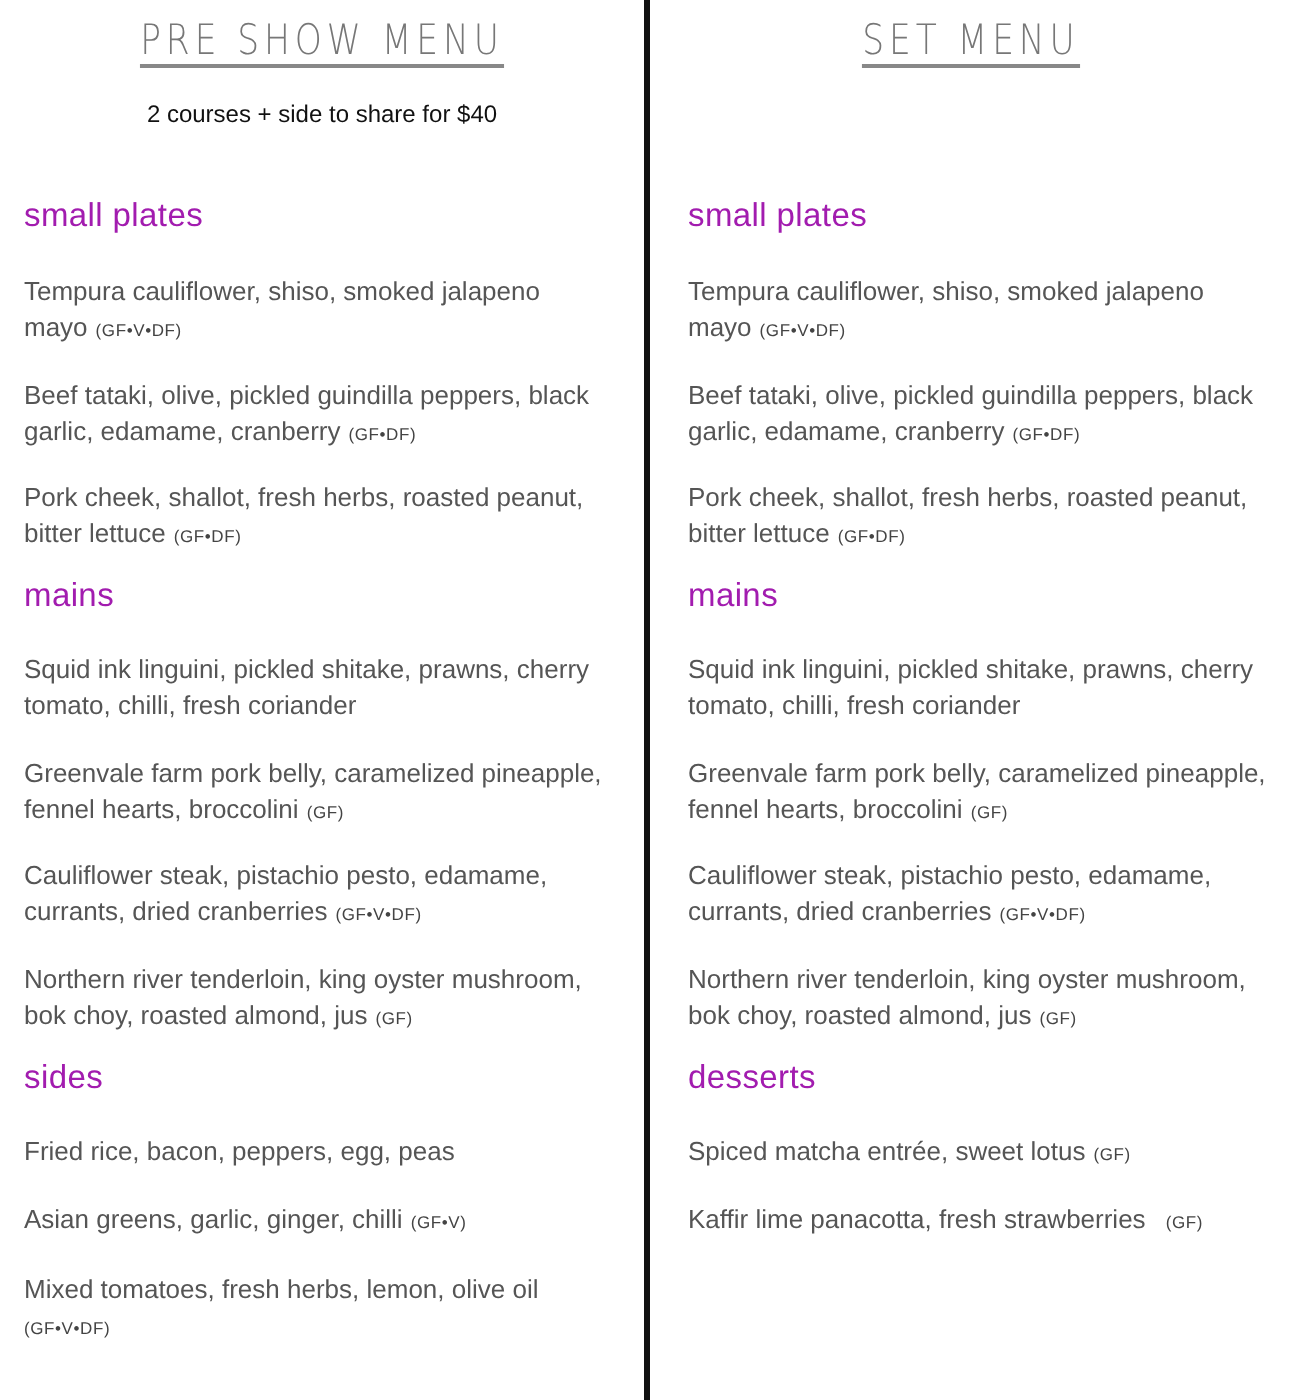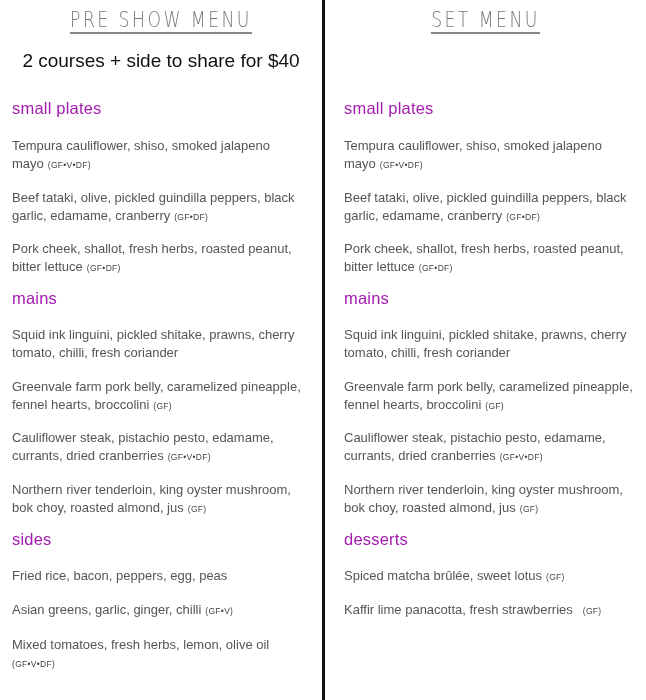--- a/index.html
+++ b/index.html
@@ -19,21 +19,21 @@
     position: absolute; top: 8px; left: 0; right: 0; text-align: center;
     font-family: "DejaVu Sans", sans-serif; font-weight: 200;
     font-size: 21px; letter-spacing: 3px; color: #777;
     transform: scaleX(0.82);
   }
   .title span {
     display: inline-block; border-bottom: 2px solid #888; padding-bottom: 0px; line-height: 24px;
   }
   .subtitle {
     position: absolute; top: 50px; left: 0; right: 0; text-align: center;
-    font-size: 19px; color: #111;
+    font-size: 12px; color: #111;
   }
   .section-head {
     position: absolute; font-size: 16.5px; color: #a21caf; letter-spacing: 0.2px;
   }
   .item {
     position: absolute; font-size: 13px; line-height: 17.5px; color: #555; width: 300px;
   }
   .tag { font-size: 8.5px; color: #444; margin-left: 4px; letter-spacing: 0.3px; }
   .footer {
     position: absolute; left: 0; right: 0; top: 676px; text-align: center;
@@ -74,16 +74,16 @@
   <div class="item" style="left:19px; top:189px;"><span>Beef tataki, olive, pickled guindilla peppers, black garlic, edamame, cranberry</span><span class="tag">(GF•DF)</span></div>
   <div class="item" style="left:19px; top:240px;"><span>Pork cheek, shallot, fresh herbs, roasted peanut, bitter lettuce</span><span class="tag">(GF•DF)</span></div>
 
   <div class="section-head" style="left:19px; top:289px;">mains</div>
   <div class="item" style="left:19px; top:326px;"><span>Squid ink linguini, pickled shitake, prawns, cherry tomato, chilli, fresh coriander</span><span class="tag"></span></div>
   <div class="item" style="left:19px; top:378px;"><span>Greenvale farm pork belly, caramelized pineapple, fennel hearts, broccolini</span><span class="tag">(GF)</span></div>
   <div class="item" style="left:19px; top:429px;"><span>Cauliflower steak, pistachio pesto, edamame, currants, dried cranberries</span><span class="tag">(GF•V•DF)</span></div>
   <div class="item" style="left:19px; top:481px;"><span>Northern river tenderloin, king oyster mushroom, bok choy, roasted almond, jus</span><span class="tag">(GF)</span></div>
 
   <div class="section-head" style="left:19px; top:530px;">desserts</div>
-  <div class="item" style="left:19px; top:567px;"><span>Spiced matcha brûlée, sweet lotus</span><span class="tag">(GF)</span></div>
+  <div class="item" style="left:19px; top:567px;"><span>Spiced matcha entrée, sweet lotus</span><span class="tag">(GF)</span></div>
   <div class="item" style="left:19px; top:601px;"><span>Kaffir lime panacotta, fresh strawberries</span><span class="tag" style="margin-left:10px;">(GF)</span></div>
 
 </div>
 
 </body></html>

